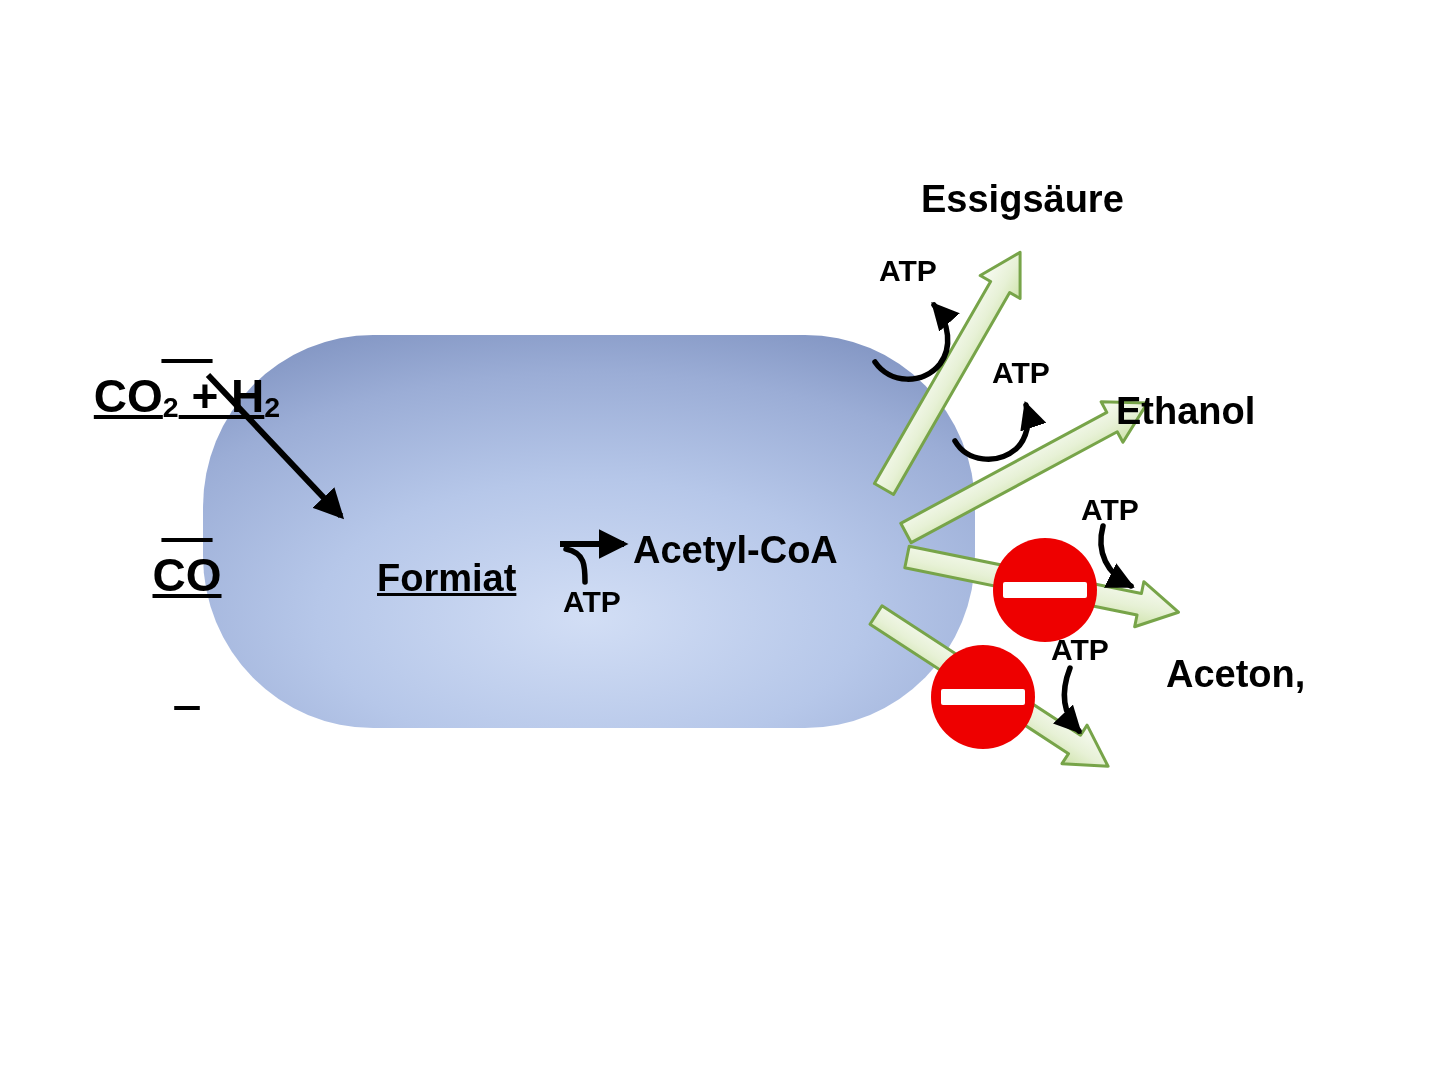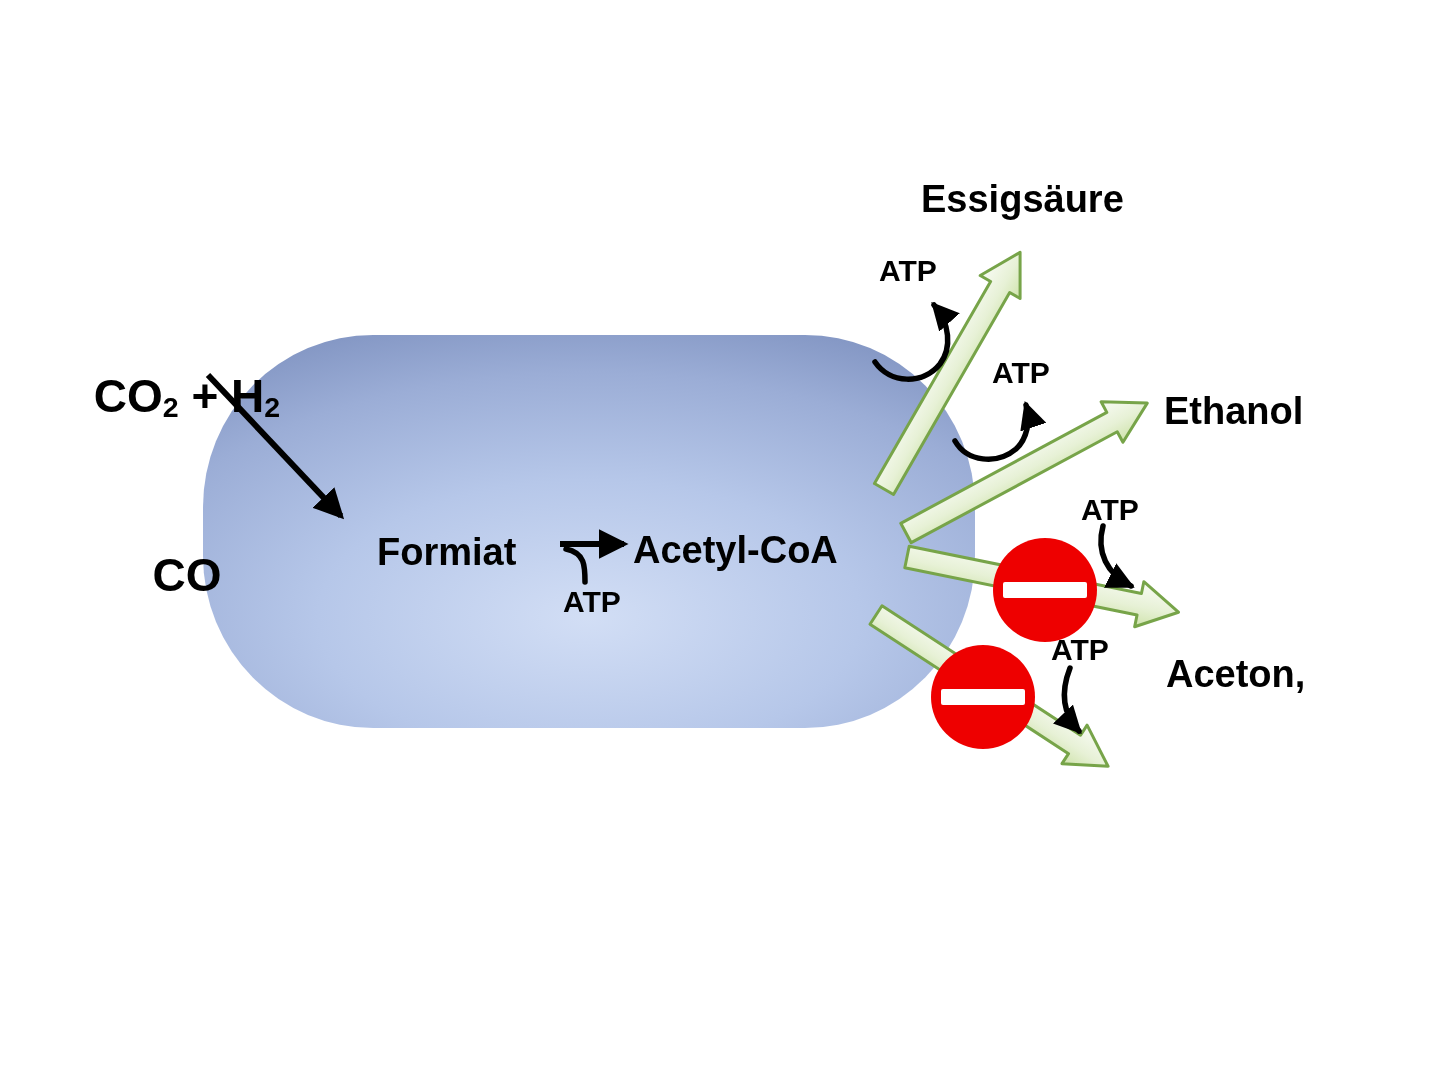--- a/index.html
+++ b/index.html
@@ -2,29 +2,29 @@
 <html><head>
 <meta charset="utf-8">
 <style>
   html,body{margin:0;padding:0;background:#ffffff;}
   #stage{
     position:relative;width:1440px;height:1080px;background:#ffffff;overflow:hidden;
     font-family:"Liberation Sans","DejaVu Sans",sans-serif;font-weight:700;color:#000;
   }
   #shapes{position:absolute;left:0;top:0;width:1440px;height:1080px;}
   .lbl{position:absolute;white-space:pre;line-height:1.2;}
-  .lbl-input{left:78px;top:256px;width:218px;text-align:center;font-size:46px;line-height:56px;}
+  .lbl-input{left:78px;top:256px;width:218px;text-align:center;font-size:46px;line-height:56px;text-decoration:underline;}
   .lbl-input .sub{font-size:0.62em;vertical-align:-0.18em;}
   .lbl-product{font-size:38px;line-height:47px;}
   .lbl-essig{left:921px;top:176px;}
-  .lbl-ethanol{left:1164px;top:388px;}
+  .lbl-ethanol{left:1116px;top:388px;}
   .lbl-aceton{left:1166px;top:559px;line-height:46px;}
   .lbl-isopren{left:1121px;top:719px;line-height:48px;}
   .lbl-metab{font-size:38px;}
-  .lbl-formiat{left:377px;top:530px;}
+  .lbl-formiat{left:377px;top:556px;text-decoration:underline;}
   .lbl-acetyl{left:633px;top:528px;}
   .lbl-atp{font-size:30px;}
   .atp-essig{left:879px;top:253px;}
   .atp-ethanol{left:992px;top:355px;}
   .atp-aceton{left:1081px;top:492px;}
   .atp-isopren{left:1051px;top:632px;}
   .atp-center{left:563px;top:584px;}
 </style>
 </head>
 <body>

